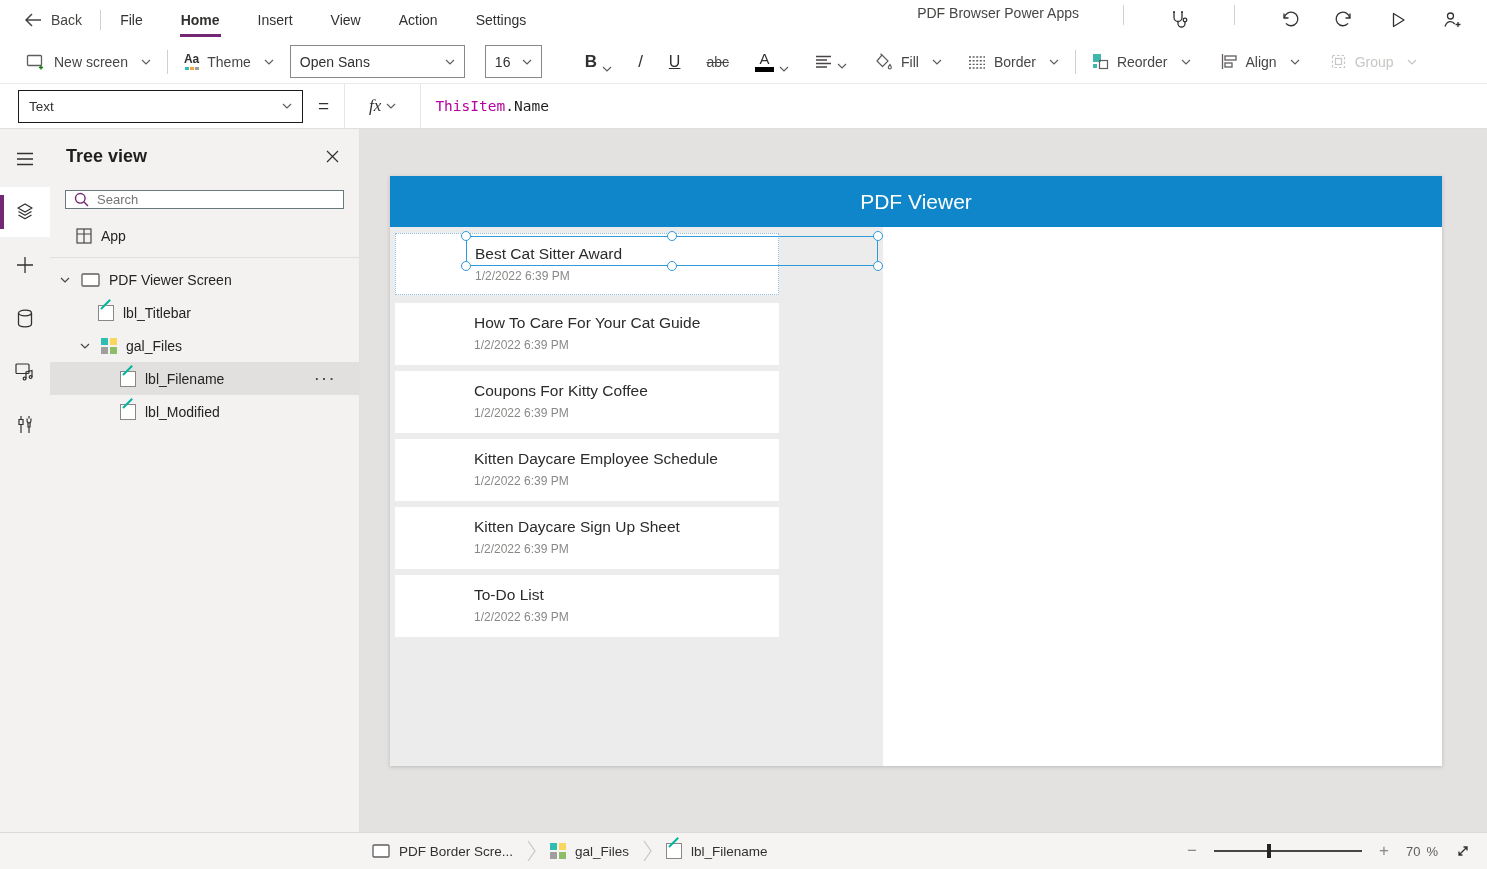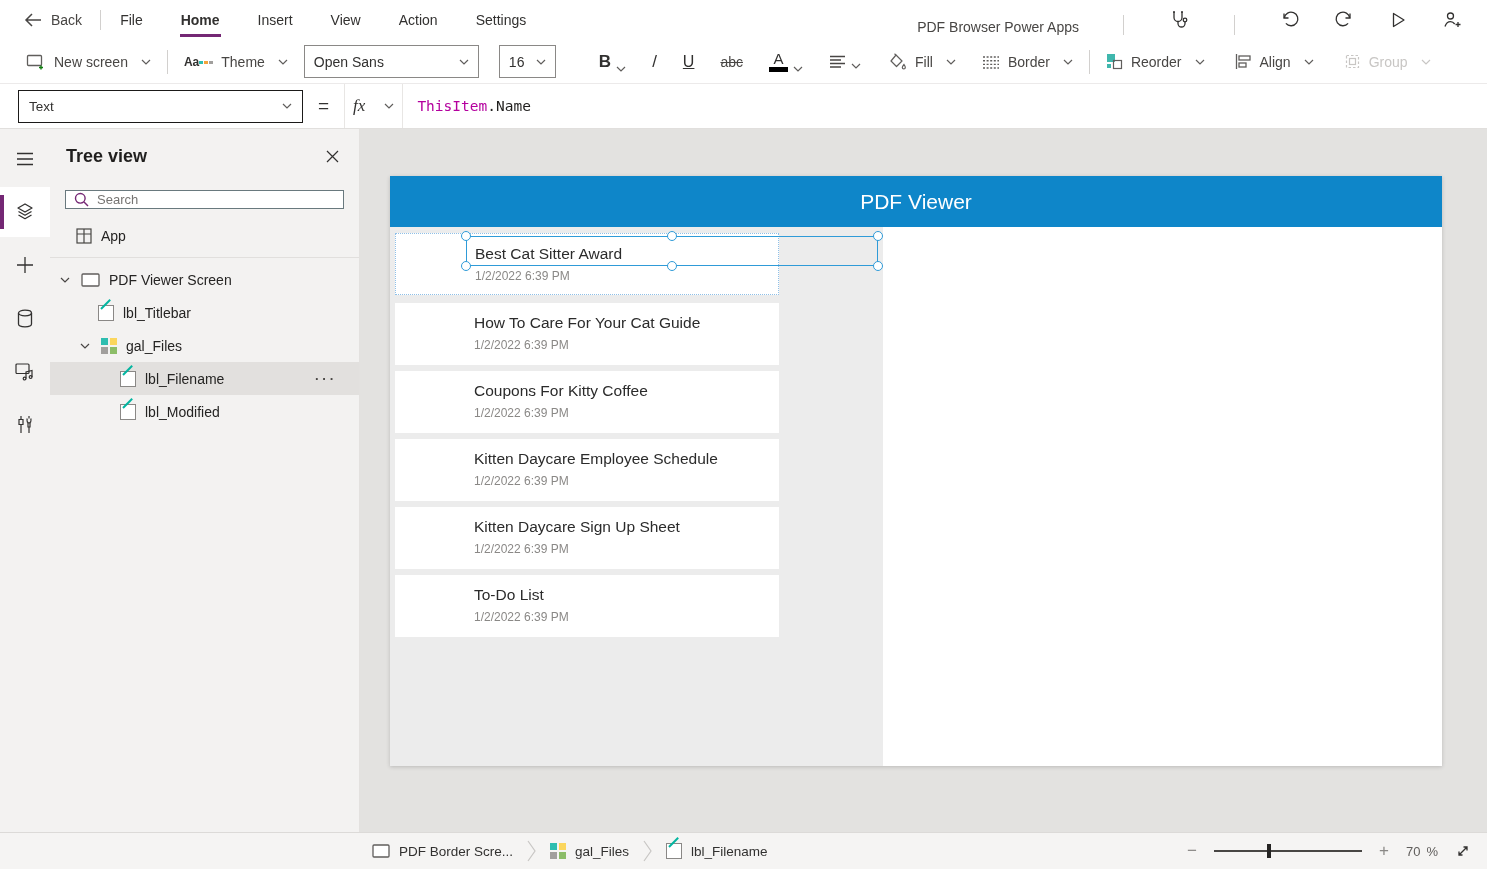--- a/index.html
+++ b/index.html
@@ -12,52 +12,52 @@
   .chev { margin-left:5px; color:#605e5c; }
 
   
   .topbar { height:40px; display:flex; align-items:center; justify-content:space-between; padding:0 18px 0 24px; background:#fff; }
   .topbar-left { display:flex; align-items:center; }
   .back { display:flex; align-items:center; gap:9px; color:#484644; cursor:pointer; }
   .tb-sep { width:1px; height:20px; background:#d2d0ce; margin:0 18px; }
   .menu { display:flex; align-items:center; gap:36px; }
   .menu-item { color:#323130; padding:9px 1px; cursor:pointer; }
   .menu-item.active { font-weight:700; border-bottom:3px solid var(--accent); padding-bottom:6px; }
-  .topbar-right { display:flex; align-items:flex-end; gap:20px; color:#323130; }
+  .topbar-right { display:flex; align-items:flex-start; gap:20px; color:#323130; }
   .app-title { color:#484644; margin-right:6px; }
   .tb-icon { width:34px; height:30px; display:flex; align-items:center; justify-content:center; cursor:pointer; color:#323130; }
 
   
   .ribbon { height:44px; display:flex; align-items:center; padding:0 0 0 26px; border-bottom:1px solid #eceaea; background:#fff; color:#484644; }
   .rb-btn { display:flex; align-items:center; gap:8px; cursor:pointer; white-space:nowrap; }
   .rb-divider { width:1px; height:24px; background:#d2d0ce; margin:0 16px; }
   .select { border:1px solid #8a8886; height:33px; background:#fff; display:flex; align-items:center; justify-content:space-between; padding:6px 9px; color:#323130; cursor:pointer; }
   .font-select { width:175px; margin-left:16px; }
   .size-select { width:57px; margin-left:20px; }
   .fmt-group { display:flex; align-items:center; margin-left:30px; gap:0; }
   .fmt-btn { display:flex; align-items:flex-end; cursor:pointer; padding:4px 13px; color:#323130; }
   .glyph-b { font-weight:700; font-size:17px; }
   .glyph-i { font-size:17px; }
   .glyph-u { font-size:16px; text-decoration:underline; }
   .glyph-s { font-size:14px; text-decoration:line-through; color:#484644; }
   .fontcolor { display:flex; flex-direction:column; align-items:center; line-height:1; }
   .fontcolor .a { font-size:15px; }
   .fontcolor .bar { width:19px; height:5px; background:#000; margin-top:1px; }
-  .theme-aa { display:flex; flex-direction:row; align-items:center; line-height:1; }
+  .theme-aa { display:flex; flex-direction:column; align-items:center; line-height:1; }
   .theme-aa .aa { font-size:12px; font-weight:700; color:#323130; }
   .theme-dots { display:flex; gap:1px; margin-top:2px; }
   .theme-dots i { width:4px; height:3px; display:block; }
   .disabled { color:#c8c6c4 !important; }
   .disabled svg { color:#c8c6c4; }
 
   
   .formula-bar { height:45px; display:flex; align-items:center; border-bottom:1px solid #e1dfdd; background:#fff; }
   .prop-select { width:285px; height:33px; margin-left:18px; border:1px solid #1b1a19; display:flex; align-items:center; justify-content:space-between; padding:0 10px; font-size:13.5px; cursor:pointer; }
   .equals { font-size:19px; color:#323130; margin:0 15px; }
-  .fx-box { height:100%; display:flex; align-items:center; gap:14px; padding:0 8px; border-left:1px solid #e8e6e4; border-right:1px solid #e8e6e4; cursor:pointer; }
+  .fx-box { height:100%; display:flex; align-items:center; gap:0; padding:0 24px; border-left:1px solid #e8e6e4; border-right:1px solid #e8e6e4; cursor:pointer; }
   .fx { font-style:italic; font-family:"Liberation Serif", serif; font-size:17px; }
   .formula-text { margin-left:14px; font-family:"DejaVu Sans Mono", monospace; font-size:14.5px; color:#201f1e; }
   .formula-text .kw { color:var(--formula-kw); }
 
   
   .body { display:flex; height:703px; }
 
   
   .rail { width:50px; background:#f3f2f1; flex:none; display:flex; flex-direction:column; align-items:stretch; padding-top:5px; }
   .rail-item { height:50px; display:flex; align-items:center; justify-content:center; color:#323130; cursor:pointer; position:relative; margin-bottom:3px; }

